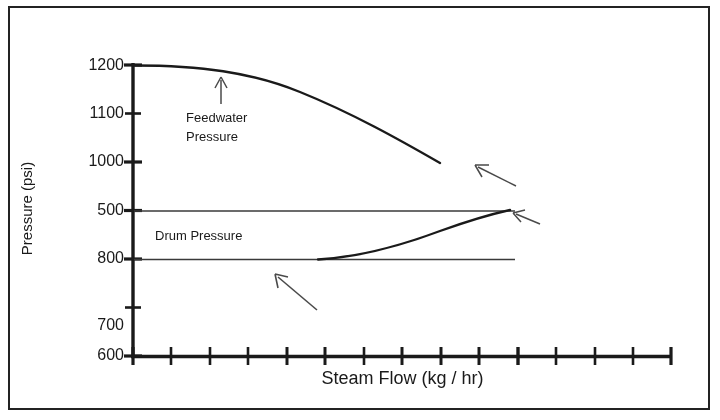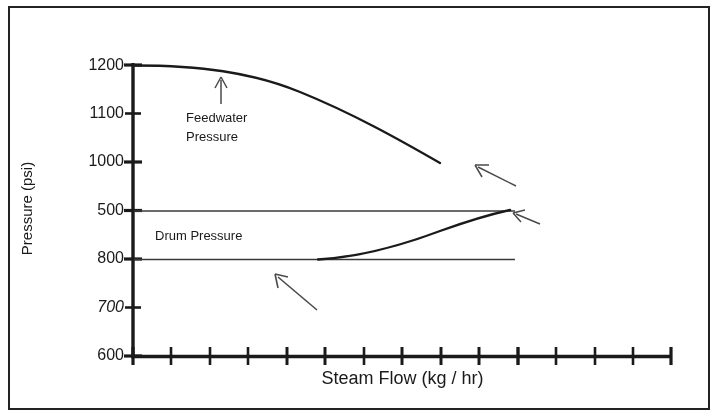--- a/index.html
+++ b/index.html
@@ -87,21 +87,21 @@
 
   <div id="ylabel">Pressure (psi)</div>
 
   <div id="xlabel">Steam Flow (kg / hr)</div>
 
   <div class="ytick-label" style="left:66px; top:57px;">1200</div>
   <div class="ytick-label" style="left:66px; top:105px;">1100</div>
   <div class="ytick-label" style="left:66px; top:153px;">1000</div>
   <div class="ytick-label" style="left:66px; top:202px;">500</div>
   <div class="ytick-label" style="left:66px; top:250px;">800</div>
-  <div class="ytick-label" style="left:66px; top:299px;font-style:italic;">700</div>
+  <div class="ytick-label" style="left:66px; top:317px;">700</div>
   <div class="ytick-label" style="left:66px; top:347px;">600</div>
 
   <svg id="plot-svg" width="720" height="420">
 
     <line x1="133" y1="63" x2="133" y2="358" stroke="#1a1a1a" stroke-width="3.4"></line>
 
     <line x1="131" y1="356.5" x2="672" y2="356.5" stroke="#1a1a1a" stroke-width="3.4"></line>
 
     <line x1="124" y1="65" x2="142" y2="65" stroke="#1a1a1a" stroke-width="3.2"></line>
     <line x1="125" y1="113.5" x2="141" y2="113.5" stroke="#1a1a1a" stroke-width="2.6"></line>

